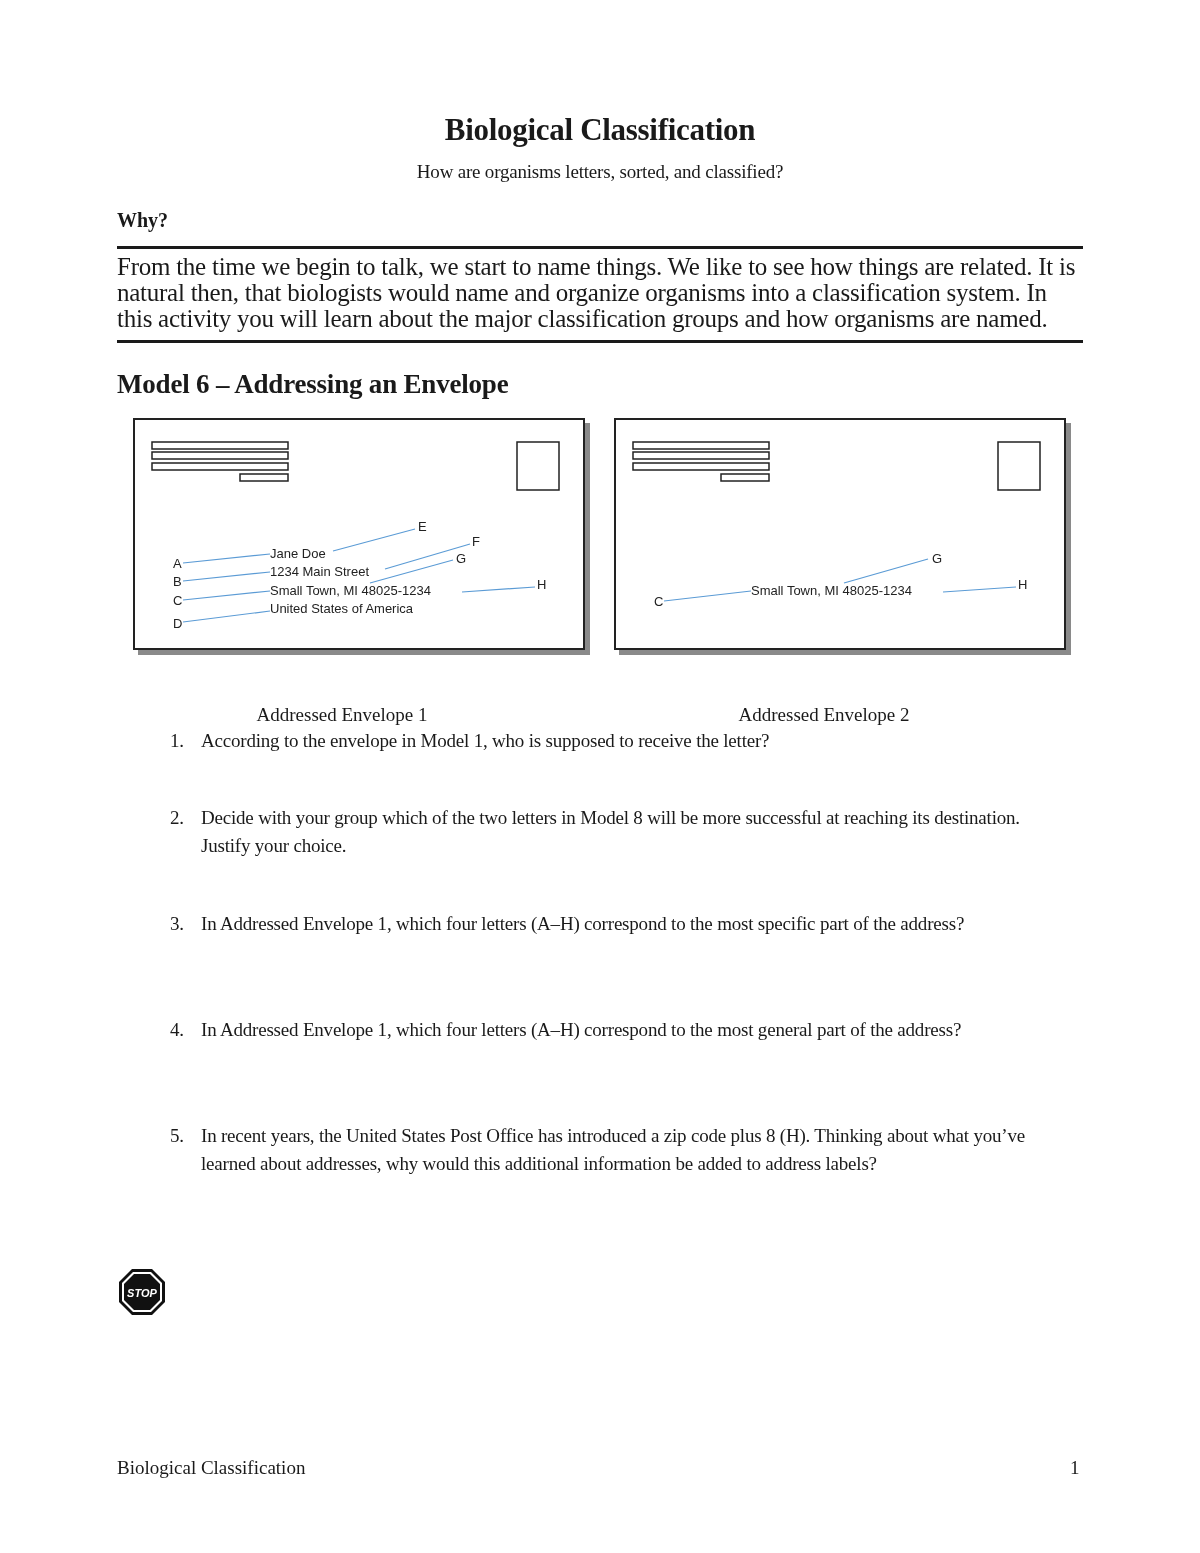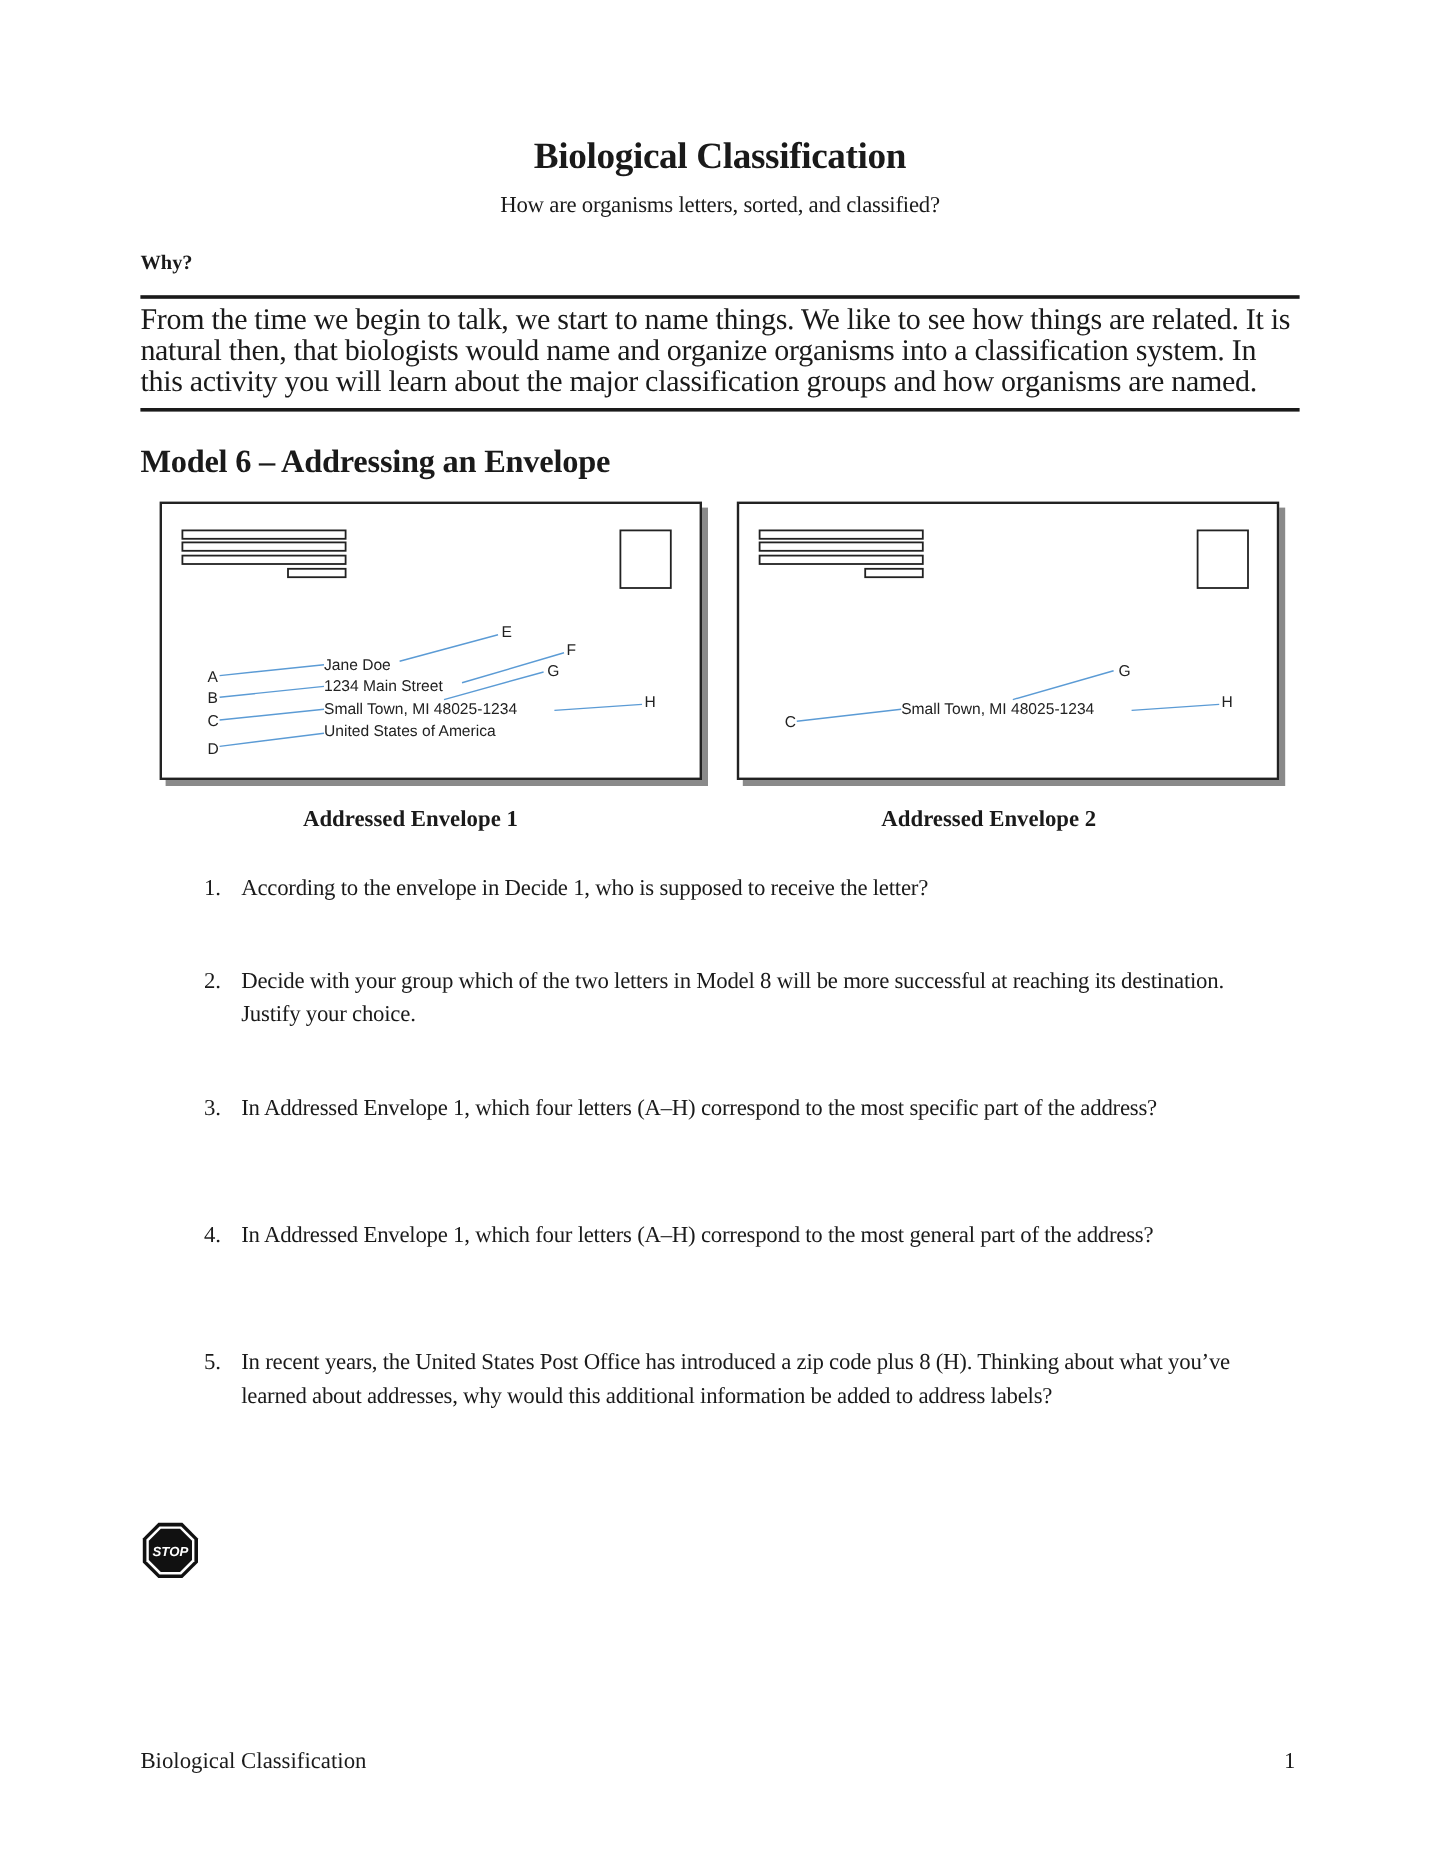--- a/index.html
+++ b/index.html
@@ -1,27 +1,27 @@
 <!DOCTYPE html>
 <html><head>
 <meta charset="utf-8">
 <style>
   html, body { margin: 0; padding: 0; background: #ffffff; }
   body { width: 1200px; height: 1553px; position: relative; overflow: hidden;
          font-family: "Liberation Serif", "DejaVu Serif", serif; color: #1a1a1a; }
   .abs { position: absolute; }
   .title { left: 0; width: 1200px; top: 112px; text-align: center; font-size: 31px; font-weight: bold; letter-spacing: -0.3px; }
   .subtitle { left: 0; width: 1200px; top: 161px; text-align: center; font-size: 19px; letter-spacing: -0.2px; }
-  .why-h { left: 117px; top: 209px; font-size: 17px; font-weight: bold; }
+  .why-h { left: 117px; top: 209px; font-size: 20px; font-weight: bold; }
   .rule { left: 117px; width: 966px; height: 3px; background: #1a1a1a; }
   .why-p { left: 117px; top: 254px; width: 968px; font-size: 25px; line-height: 26px; letter-spacing: -0.25px; }
   .model-h { left: 117px; top: 369px; font-size: 27px; font-weight: bold; letter-spacing: -0.2px; }
   .env { width: 448px; height: 228px; border: 2px solid #222; background: #fff; box-shadow: 5px 5px 0 #8a8a8a; }
   .env svg { position: absolute; left: 0; top: 0; }
-  .cap { top: 672px; font-size: 19px; font-weight: bold; text-align: center; width: 448px; }
+  .cap { top: 704px; font-size: 19px; font-weight: normal; text-align: center; width: 448px; }
   .q { left: 170px; width: 900px; font-size: 19px; line-height: 28px; letter-spacing: -0.2px; }
   .q .num { position: absolute; left: 0; width: 22px; }
   .q .txt { position: absolute; left: 31px; width: 870px; }
   .footer-l { left: 117px; top: 1457px; font-size: 19px; }
   .footer-r { left: 1070px; top: 1457px; font-size: 19px; }
   .stop { left: 118px; top: 1268px; width: 48px; height: 48px; font-style: italic; }
   .addr text { font-family: "Liberation Sans", "DejaVu Sans", sans-serif; font-size: 13px; fill: #222; }
 </style>
 </head>
 <body>
@@ -95,21 +95,21 @@
       <text x="402" y="169">H</text>
     </g>
   </svg>
 </div>
 
 <div class="abs cap" style="left:118px;">Addressed Envelope 1</div>
 <div class="abs cap" style="left:600px;">Addressed Envelope 2</div>
 
 <div class="abs q" style="top:727px;">
   <span class="num">1.</span>
-  <span class="txt">According to the envelope in Decide 1, who is supposed to receive the letter?</span>
+  <span class="txt">According to the envelope in Model 1, who is supposed to receive the letter?</span>
 </div>
 <div class="abs q" style="top:804px;">
   <span class="num">2.</span>
   <span class="txt">Decide with your group which of the two letters in Model 8 will be more successful at reaching its destination. Justify your choice.</span>
 </div>
 <div class="abs q" style="top:910px;">
   <span class="num">3.</span>
   <span class="txt">In Addressed Envelope 1, which four letters (A–H) correspond to the most specific part of the address?</span>
 </div>
 <div class="abs q" style="top:1016px;">

